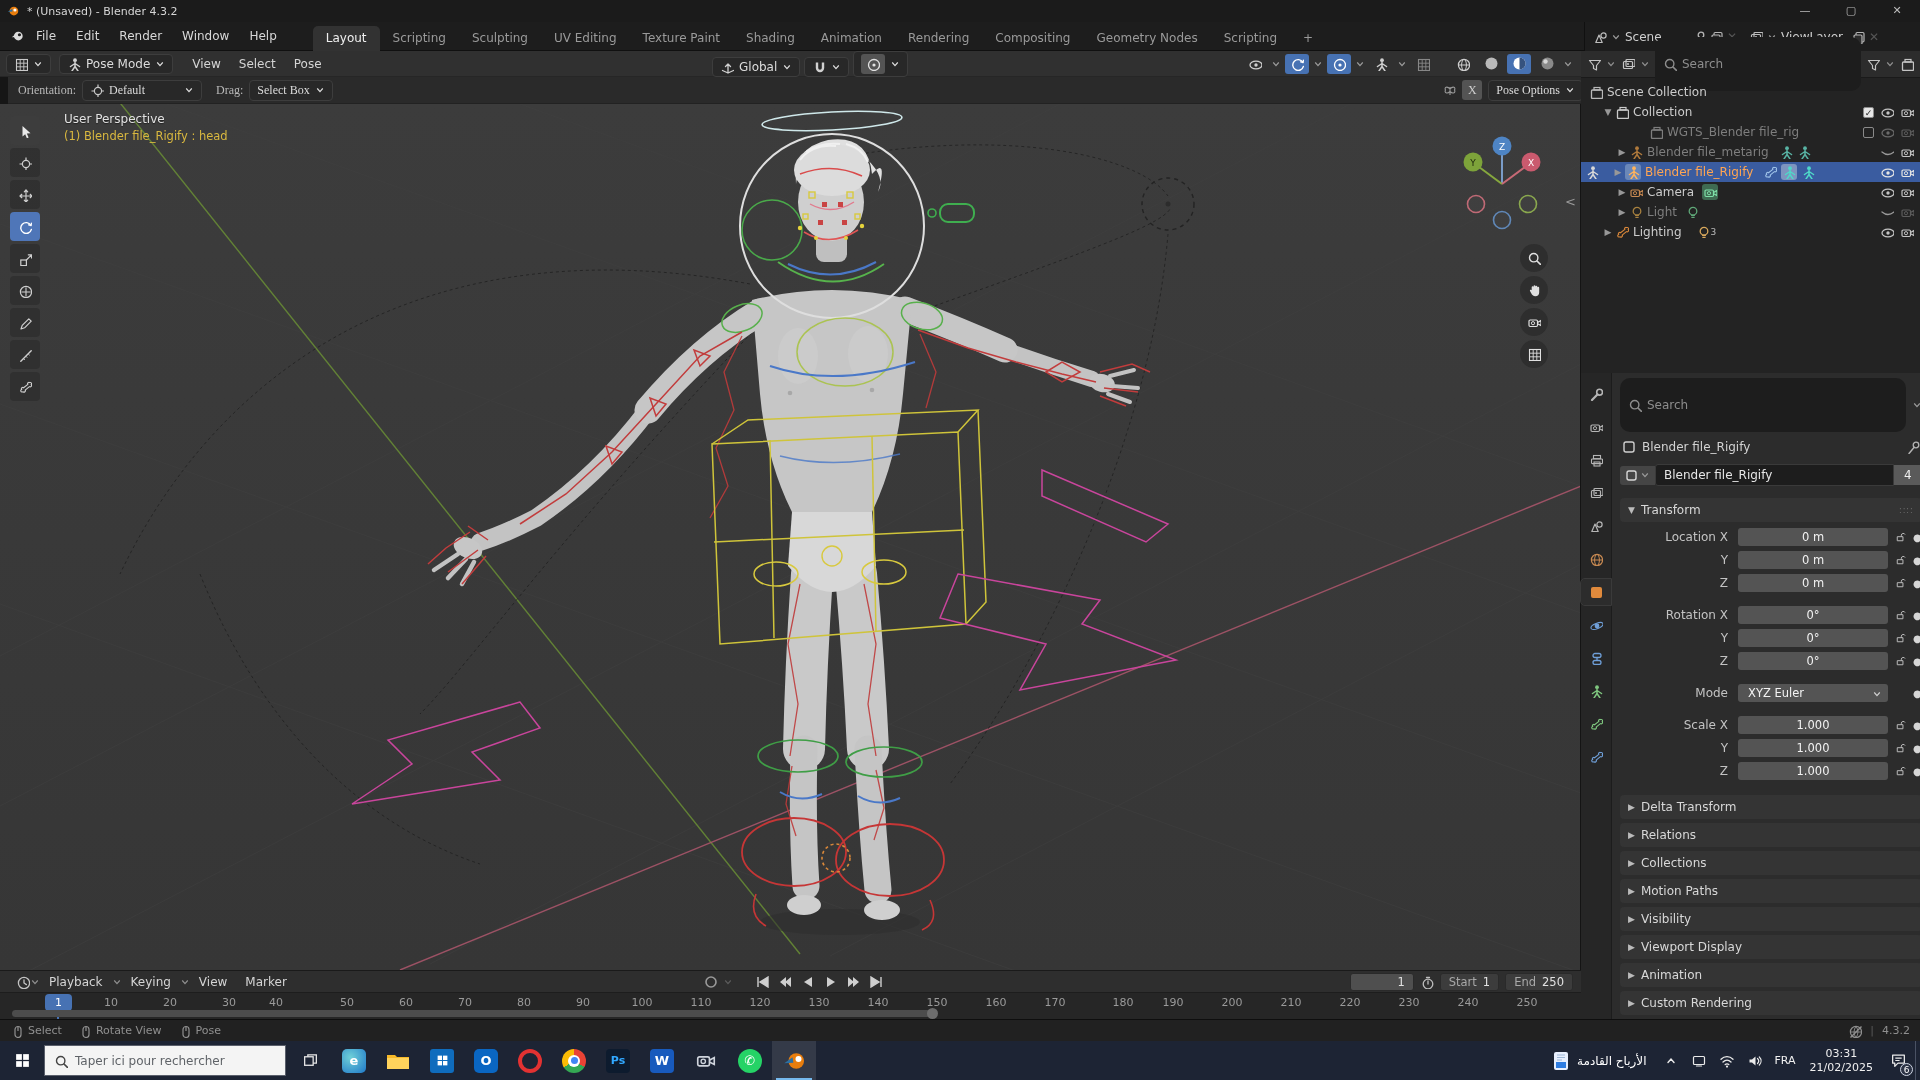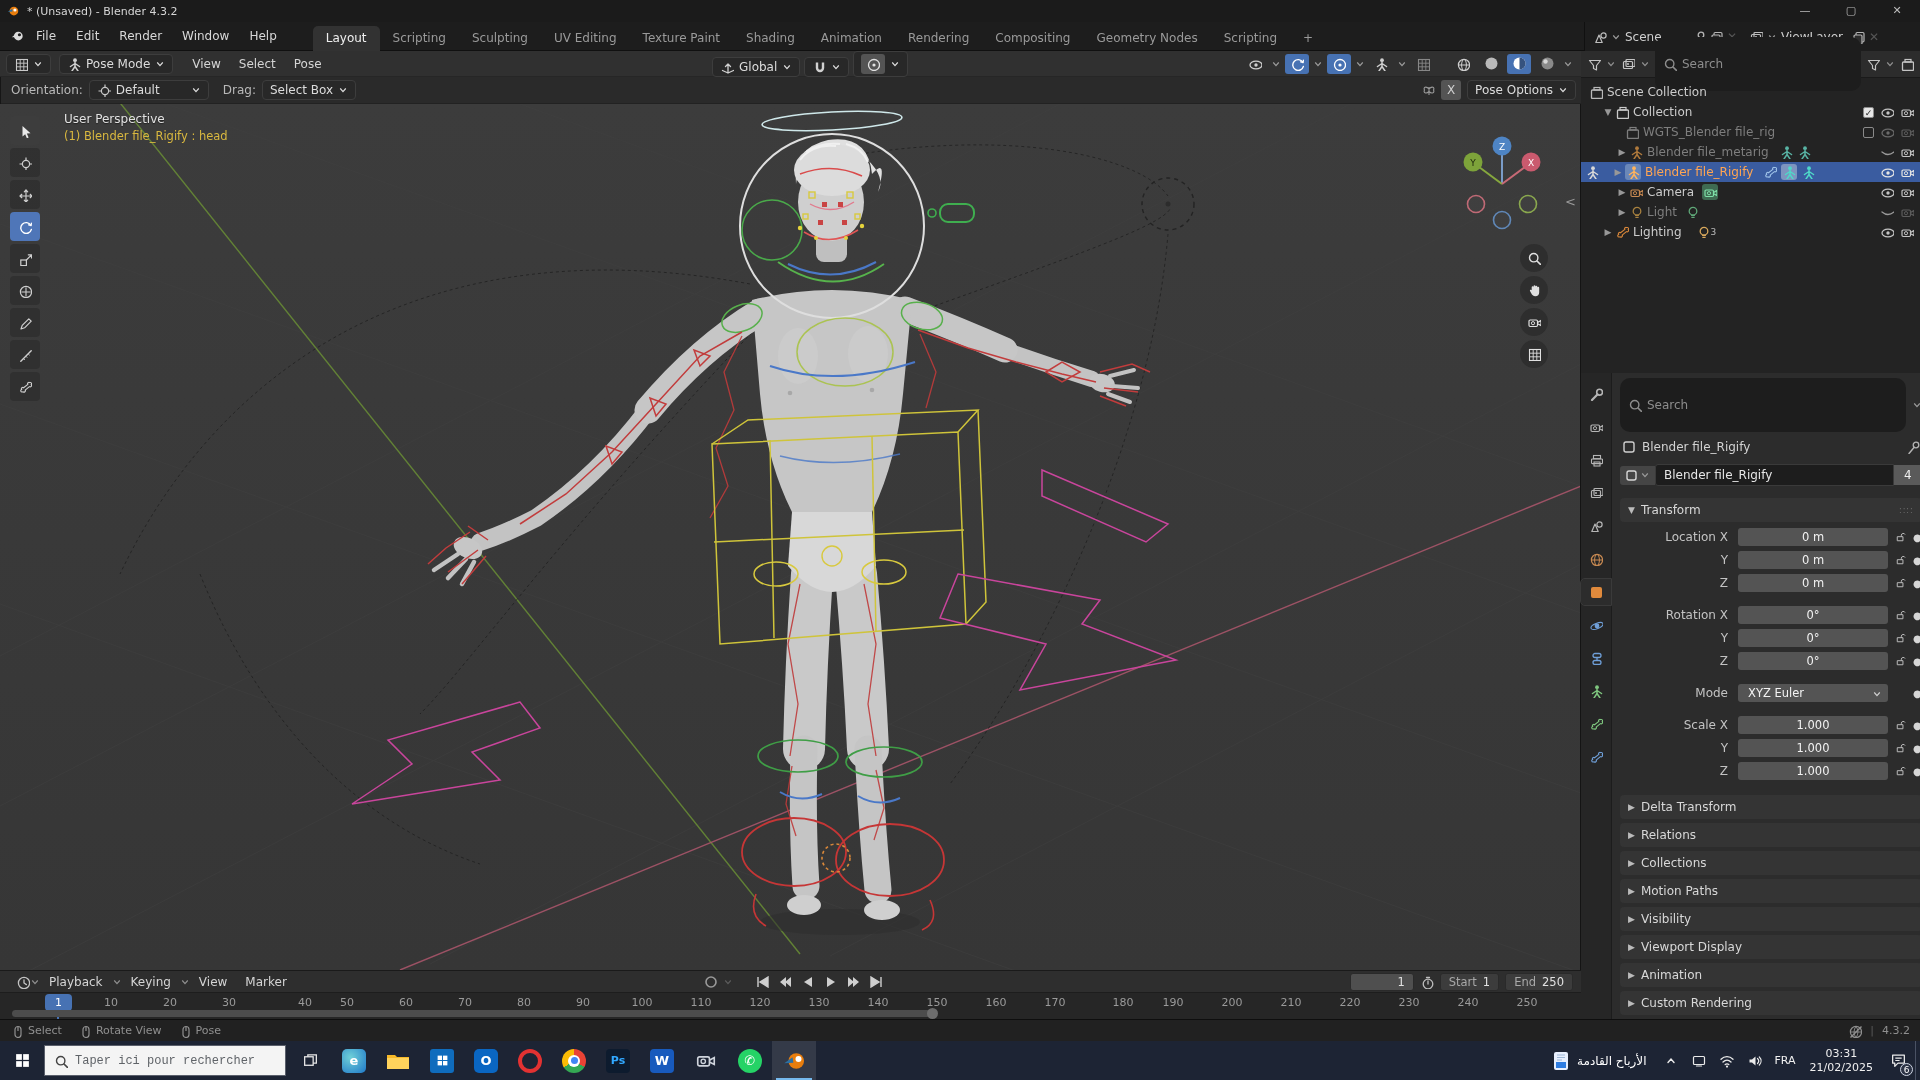--- a/index.html
+++ b/index.html
@@ -29,22 +29,22 @@
                 display:flex; align-items:center; padding:0 6px; border-bottom:1px solid #262626; }
   .dd { display:flex; align-items:center; gap:5px; background:#282828; border:1px solid #3d3d3d;
         border-radius:4px; padding:2px 7px; color:#dcdcdc; }
   .hmenu { padding:0 9px; color:#d5d5d5; }
   .tbtn { width:24px; height:20px; border-radius:3px; display:flex; align-items:center; justify-content:center; }
   .tbtn.on { background:#4772b3; }
   .tbtn.pressed { background:#545454; }
   .chev { width:10px; height:10px; }
 
   
-  #optionsrow { position:absolute; left:1px; top:77px; width:1581px; height:27px; background:#2a2a2a;
-                display:flex; align-items:center; padding:0 10px; border-bottom:1px solid #222; }
+  #optionsrow { position:absolute; left:8px; top:77px; width:1581px; height:27px; background:#2a2a2a;
+                display:flex; align-items:center; padding:0 10px; border-bottom:1px solid #222;font-family:Liberation Serif, serif; }
   .lbl { color:#b9b9b9; margin-right:6px; }
 
   
   #viewport { position:absolute; left:0; top:104px; width:1581px; height:866px;
               background:linear-gradient(#3c3c3c, #363636); overflow:hidden; border-right:1px solid #141414; }
   #vp-text { position:absolute; left:64px; top:8px; }
   #vp-persp { color:#e2e2e2; text-shadow:0 1px 1px #222; }
   #vp-active { color:#d9b83f; margin-top:3px; font-size:11.5px; }
   #toolbar { position:absolute; left:10px; top:12px; display:flex; flex-direction:column; gap:3px; }
   .tool { width:30px; height:29px; background:#2e2e2ecc; border-radius:4px; display:flex; align-items:center; justify-content:center; }
@@ -116,21 +116,21 @@
 
   
   #statusbar { position:absolute; left:0; top:1019px; width:1920px; height:22px; background:#212121;
                border-top:1px solid #0e0e0e; display:flex; align-items:center; padding:0 10px; color:#8f8f8f; font-size:11px; }
   .sb-item { display:flex; align-items:center; gap:4px; margin-right:16px; }
 
   
   #taskbar { position:absolute; left:0; top:1041px; width:1920px; height:39px; background:#1d2434;
              display:flex; align-items:center; }
   #tb-search { width:242px; height:31px; background:#f4f4f4; border:1px solid #5a5f6b; display:flex;
-               align-items:center; gap:7px; padding:0 9px; color:#5f6368; margin-right:2px;font-family:Liberation Mono, monospace; }
+               align-items:center; gap:7px; padding:0 9px; color:#5f6368; margin-right:2px; }
   .tb-btn { width:44px; height:39px; display:flex; align-items:center; justify-content:center; position:relative; }
   .tb-btn.active { background:rgba(255,255,255,.10); }
   .tb-btn.active::after { content:""; position:absolute; left:4px; right:4px; bottom:0; height:2px; background:#76b9ed; }
   .appdot { width:24px; height:24px; border-radius:5px; display:flex; align-items:center; justify-content:center;
             color:#fff; font-weight:bold; font-size:13px; }
   #tray { margin-left:auto; display:flex; align-items:center; height:39px; }
   .tray-ic { width:28px; height:39px; display:flex; align-items:center; justify-content:center; color:#eaeaea; }
   #tb-clock { text-align:center; color:#f0f0f0; font-size:11px; line-height:1.25; padding:0 8px; }
   #tb-lang { color:#f0f0f0; padding:0 6px; font-size:11px; }
   #tb-appwin { display:flex; align-items:center; gap:8px; color:#fff; padding:0 10px; height:39px; }
@@ -809,21 +809,21 @@
         <span class="right-toggles">
           <span class="cb">✓</span>
           <svg class="oico" style="color:#c4c4c4">
               <use href="#i-eye"></use>
             </svg>
           <svg class="oico" style="color:#c4c4c4">
               <use href="#i-cam"></use>
             </svg>
         </span>
       </div>
-      <div class="orow dim" style="padding-left:44px">
+      <div class="orow dim" style="padding-left:68px">
         <svg class="oico" style="color:#7e7e7e">
             <use href="#i-box"></use>
           </svg>
         <span class="olbl">WGTS_Blender file_rig</span>
         <span class="right-toggles">
           <span class="cb empty"></span>
           <svg class="oico" style="color:#6a6a6a">
               <use href="#i-eye"></use>
             </svg>
           <svg class="oico" style="color:#5c5c5c">
@@ -1245,21 +1245,21 @@
           <span style="color:#a8a8a8">End</span>
           <span>250</span>
         </span>
       </div>
     </div>
     <div id="tl-ruler">
       <div>
           <span class="tick" style="left: 111.1px;">10</span>
           <span class="tick" style="left: 170.1px;">20</span>
           <span class="tick" style="left: 229.1px;">30</span>
-          <span class="tick" style="left: 305px;">40</span>
+          <span class="tick" style="left: 276px;">40</span>
           <span class="tick" style="left: 347.1px;">50</span>
           <span class="tick" style="left: 406.1px;">60</span>
           <span class="tick" style="left: 465.1px;">70</span>
           <span class="tick" style="left: 524.1px;">80</span>
           <span class="tick" style="left: 583.1px;">90</span>
           <span class="tick" style="left: 642.1px;">100</span>
           <span class="tick" style="left: 701.1px;">110</span>
           <span class="tick" style="left: 760.1px;">120</span>
           <span class="tick" style="left: 819.1px;">130</span>
           <span class="tick" style="left: 878.1px;">140</span>

